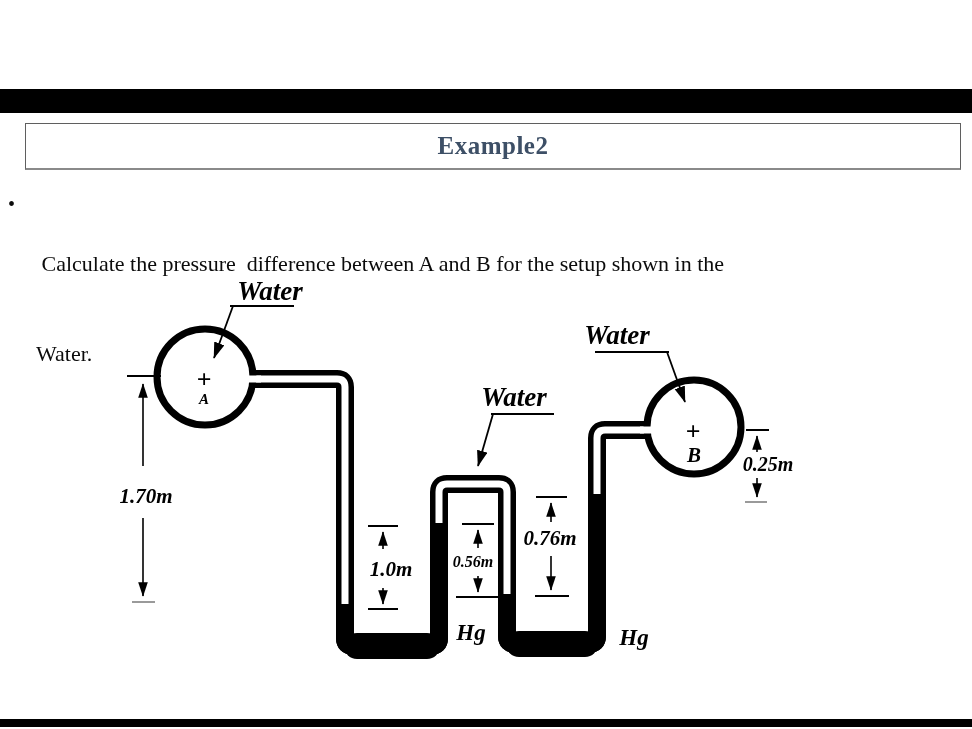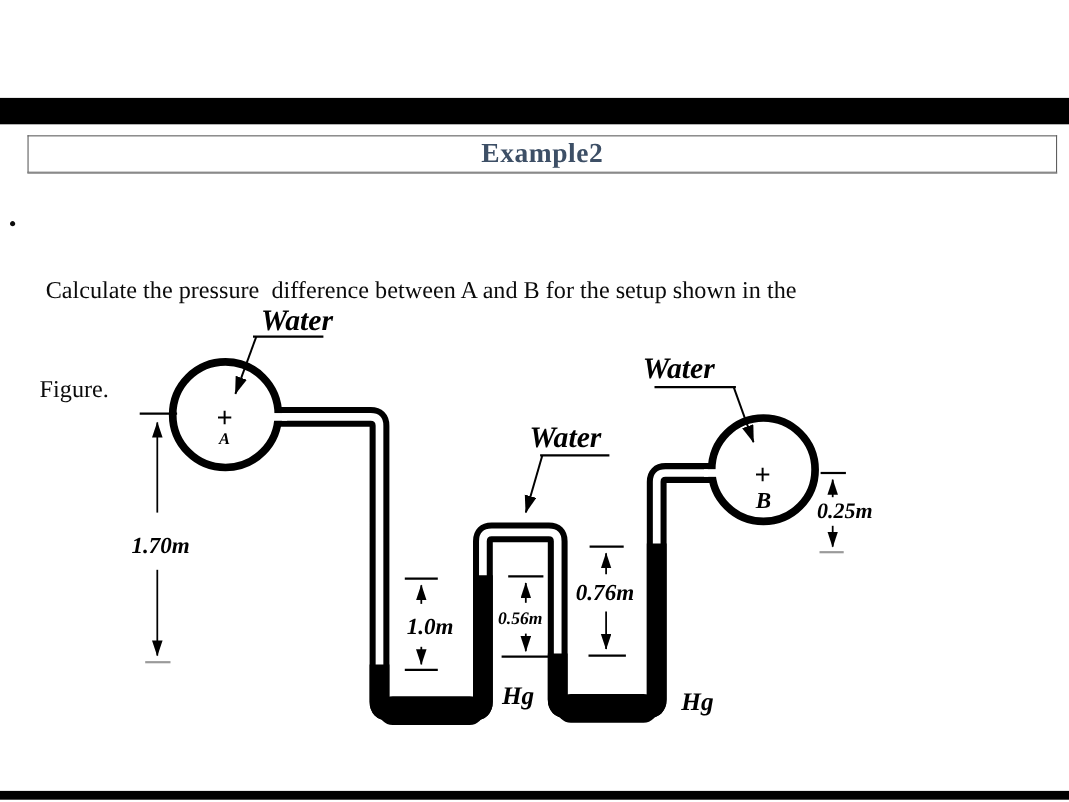--- a/index.html
+++ b/index.html
@@ -3,21 +3,21 @@
 <meta charset="utf-8">
 <style>
   html,body{margin:0;padding:0;background:#ffffff;}
   .slide{
     position:relative;width:972px;height:729px;background:#ffffff;overflow:hidden;
     font-family:"Liberation Serif","DejaVu Serif",serif;color:#0b0b0b;
   }
   .top-bar{position:absolute;left:0;top:89px;width:972px;height:24px;background:#000;}
   .bottom-bar{position:absolute;left:0;top:719px;width:972px;height:8px;background:#000;}
   .title-box{
-    position:absolute;left:25px;top:123px;width:936px;height:35px;
+    position:absolute;left:25px;top:123px;width:936px;height:47px;
     border:1px solid #5f5f5f;border-bottom:2px solid #8a8a8a;box-sizing:border-box;
     display:flex;align-items:center;justify-content:center;background:#fff;font-family:Liberation Serif, serif;
   }
   .title-text{
     font-size:25px;font-weight:bold;color:#3d4f66;letter-spacing:0.5px;
   }
   .bullet-row{
     position:absolute;left:5px;top:189px;width:920px;display:flex;align-items:flex-start;
   }
   .bullet-glyph{font-size:20px;line-height:30px;width:28px;flex:0 0 28px;text-align:left;padding-left:3px;}
@@ -36,21 +36,21 @@
   <div class="top-bar"></div>
 
   <div class="title-box">
     <span class="title-text">Example2</span>
   </div>
 
   <div class="bullet-row">
     <span class="bullet-glyph">•</span>
     <div class="bullet-text">
       <div> Calculate the pressure  difference between A and B for the setup shown in the</div>
-      <div>Figure.</div>
+      <div>Water.</div>
     </div>
   </div>
 
   <svg class="diagram" width="972" height="729" viewBox="0 0 972 729" xmlns="http://www.w3.org/2000/svg">
     <defs>
       <marker id="arrow" markerWidth="10" markerHeight="8" refX="8.6" refY="3" orient="auto">
         <path d="M0 0 L9 3 L0 6 Z" fill="#000"></path>
       </marker>
     </defs>
 

